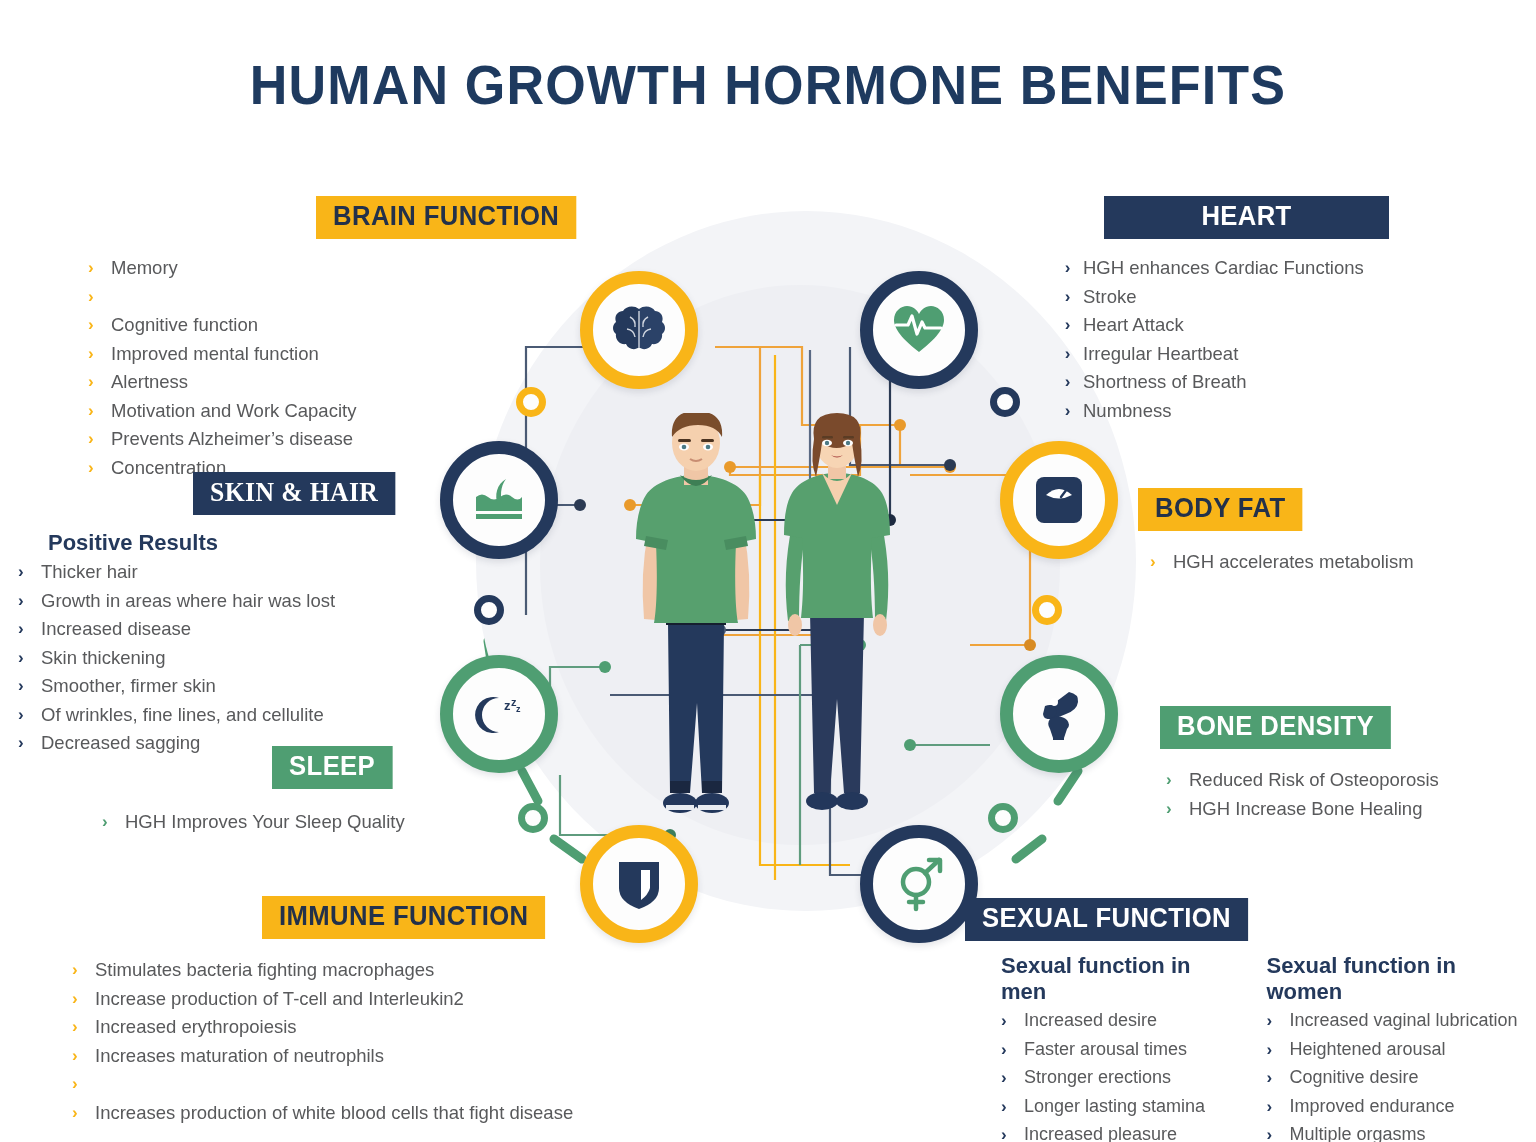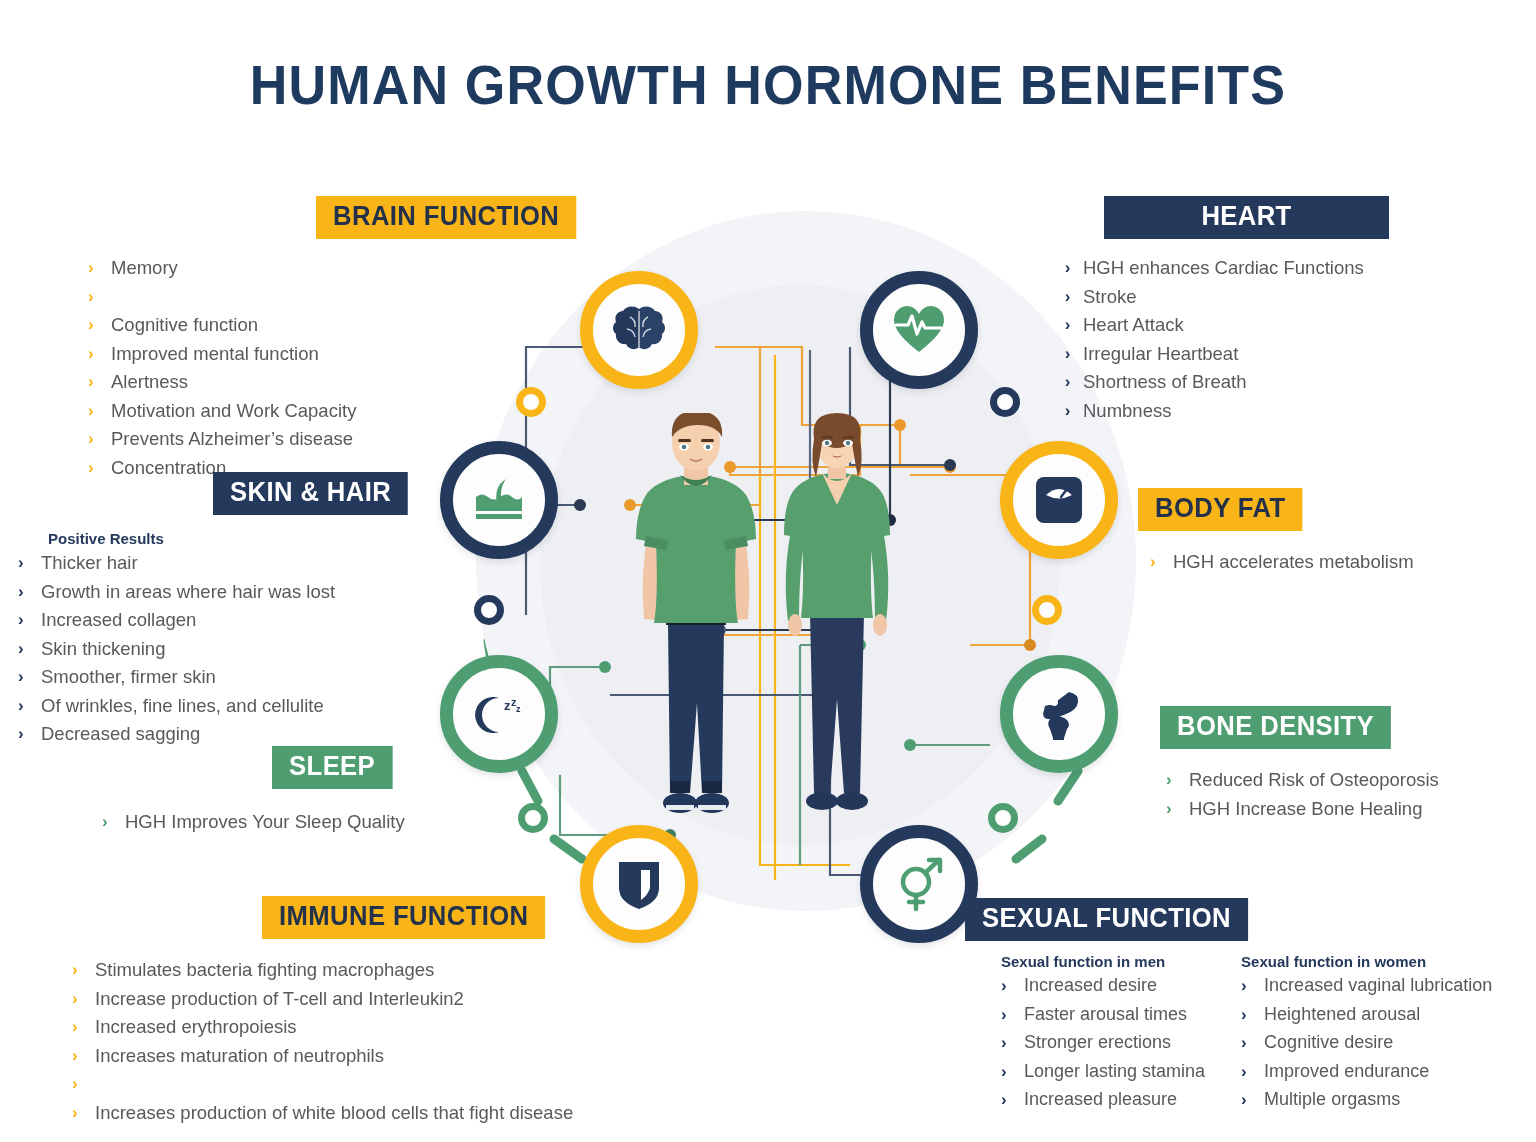--- a/index.html
+++ b/index.html
@@ -56,30 +56,30 @@
     width:15px;
     margin-right:8px;
     font-weight:bold;
     font-size:17px;
     line-height:25.5px;
   }
   .chev.amber { color:#F9B518; }
   .chev.navy  { color:#24395c; }
   .chev.green { color:#4f9e72; }
   .sub-head {
-    font-size:15px; font-weight:bold; color:#24395c;
+    font-size:22px; font-weight:bold; color:#24395c;
     margin-bottom:3px;
   }
 
   
   .panel { position:absolute; }
   #p-brain  { left:88px;  top:196px; width:520px; }
   #p-brain .badge-wrap { text-align:left; padding-left:228px; }
   #p-skin   { left:18px;  top:472px; width:400px; }
-  #p-skin .badge-wrap { text-align:right; padding-left:163px; }
+  #p-skin .badge-wrap { text-align:center; padding-left:163px;font-family:Liberation Serif, serif; }
   #p-sleep  { left:82px;  top:746px; width:420px; }
   #p-sleep .badge-wrap { text-align:left; padding-left:190px; }
   #p-immune { left:58px;  top:896px; width:640px; }
   #p-immune .badge-wrap { text-align:left; padding-left:204px; }
   #p-heart  { left:1024px; top:196px; width:460px;text-align:center; }
   #p-heart .list-wrap { padding-left:36px; }
   #p-bodyfat{ left:1138px; top:488px; width:380px; }
   #p-bodyfat .list-wrap { padding-left:12px; }
   #p-bone   { left:1160px; top:706px; width:380px; }
   #p-bone .list-wrap { padding-left:6px; }
@@ -421,21 +421,21 @@
       <li>
           <span class="chev navy">›</span>
           <span>Thicker hair</span>
         </li>
       <li>
           <span class="chev navy">›</span>
           <span>Growth in areas where hair was lost</span>
         </li>
       <li>
           <span class="chev navy">›</span>
-          <span>Increased collagen</span>
+          <span>Increased disease</span>
         </li>
       <li>
           <span class="chev navy">›</span>
           <span>Skin thickening</span>
         </li>
       <li>
           <span class="chev navy">›</span>
           <span>Smoother, firmer skin</span>
         </li>
       <li>

